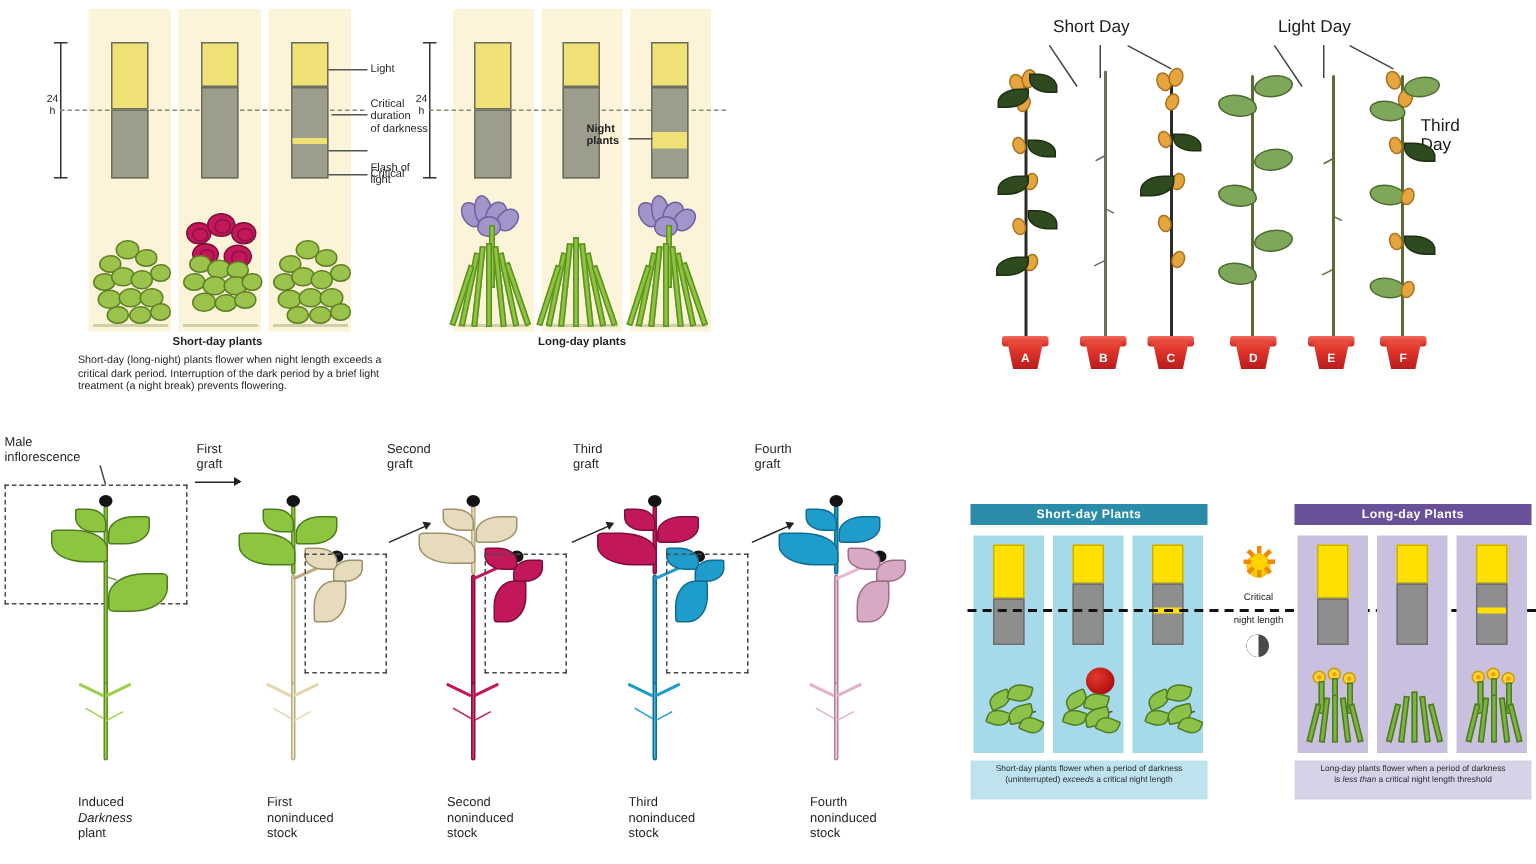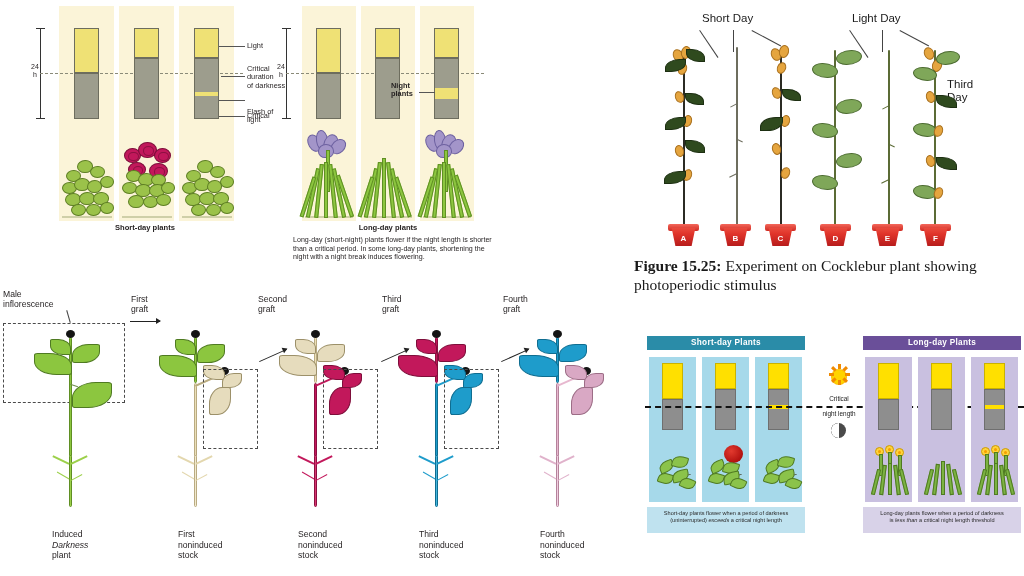--- a/index.html
+++ b/index.html
@@ -181,20 +181,21 @@
     <div class="leafdot" style="left:27px;top:28px;width:13px;height:11px;"></div>
     <div class="leafdot" style="left:5px;top:41px;width:14px;height:11px;"></div>
     <div class="leafdot" style="left:19px;top:40px;width:14px;height:11px;"></div>
     <div class="leafdot" style="left:33px;top:40px;width:14px;height:11px;"></div>
     <div class="leafdot" style="left:11px;top:52px;width:13px;height:10px;"></div>
     <div class="leafdot" style="left:26px;top:52px;width:13px;height:10px;"></div>
     <div class="leafdot" style="left:40px;top:50px;width:12px;height:10px;"></div>
   </div>
 
   <div class="abs capb" style="left:55px;top:223px;width:180px;">Short-day plants</div>
+  <div class="abs cap" style="left:52px;top:236px;width:205px;">Short-day (long-night) plants flower when night length exceeds a critical dark period. Interruption of the dark period by a brief light treatment (a night break) prevents flowering.</div>
 </div>
 
 <div class="abs" style="left:288px;top:0;width:230px;height:288px;">
 
   <div class="abs cream" style="left:14px;top:6px;width:54px;height:215px;"></div>
   <div class="abs cream" style="left:73px;top:6px;width:54px;height:215px;"></div>
   <div class="abs cream" style="left:132px;top:6px;width:54px;height:215px;"></div>
 
   <div class="abs vtick" style="left:-2px;top:28px;height:91px;"></div>
   <div class="abs htick" style="left:-6px;top:28px;width:9px;"></div>
@@ -258,21 +259,20 @@
     <div class="blade" style="left:9px;top:40px;width:2.4px;height:48px;transform:rotate(12deg);"></div>
     <div class="blade" style="left:15px;top:36px;width:2.4px;height:52px;transform:rotate(6deg);"></div>
     <div class="blade" style="left:22px;top:34px;width:2.4px;height:54px;"></div>
     <div class="blade" style="left:29px;top:36px;width:2.4px;height:52px;transform:rotate(-6deg);"></div>
     <div class="blade" style="left:35px;top:40px;width:2.4px;height:48px;transform:rotate(-12deg);"></div>
     <div class="blade" style="left:41px;top:46px;width:2.2px;height:42px;transform:rotate(-19deg);"></div>
     <div class="blade" style="left:4px;top:48px;width:2.2px;height:40px;transform:rotate(18deg);"></div>
   </div>
 
   <div class="abs capb" style="left:10px;top:223px;width:180px;">Long-day plants</div>
-  <div class="abs cap" style="left:5px;top:236px;width:205px;">Long-day (short-night) plants flower if the night length is shorter than a critical period. In some long-day plants, shortening the night with a night break induces flowering.</div>
 </div>
 
 <div class="abs" style="left:612px;top:0;width:412px;height:292px;background:#ffffff;">
 
   <div class="abs" style="left:90px;top:12px;font-size:11.5px;color:#1b1b1b;">Short Day</div>
   <div class="abs" style="left:240px;top:12px;font-size:11.5px;color:#1b1b1b;">Light Day</div>
   <div class="abs" style="left:335px;top:78px;font-size:11.5px;line-height:13px;white-space:pre-line;color:#1b1b1b;">Third
 Day</div>
 
   <div class="ldrline" style="left:88px;top:30px;width:33px;transform:rotate(56deg);"></div>
@@ -363,24 +363,20 @@
     <div class="bur" style="left:22px;top:80px;width:7px;height:10px;transform:rotate(20deg);"></div>
     <div class="bur" style="left:14px;top:110px;width:7px;height:10px;transform:rotate(-18deg);"></div>
     <div class="dleaf" style="left:24px;top:112px;width:19px;height:11px;"></div>
     <div class="gleaf" style="left:1px;top:140px;width:22px;height:12px;transform:scaleX(-1);"></div>
     <div class="bur" style="left:22px;top:142px;width:7px;height:10px;transform:rotate(22deg);"></div>
   </div>
   <div class="potrim" style="left:308px;top:224px;"></div>
   <div class="pot" style="left:310px;top:224px;"></div>
   <div class="potltr" style="left:310px;top:234px;">F</div>
 
-  <div class="abs figcap" style="left:22px;top:256px;width:384px;">
-    <b>Figure   15.25:</b>
-    <span>Experiment   on   Cocklebur plant showing photoperiodic stimulus</span>
-  </div>
 </div>
 
 <div class="abs" style="left:0;top:285px;width:650px;height:291px;">
 
   <div class="abs graft-label" style="left:3px;top:4px;white-space:pre-line;">Male
 inflorescence</div>
   <div class="abs" style="left:68px;top:25px;width:1px;height:13px;background:#444;transform:rotate(-16deg);"></div>
 
   <div class="dashbox" style="left:3px;top:38px;width:120px;height:78px;"></div>
 

